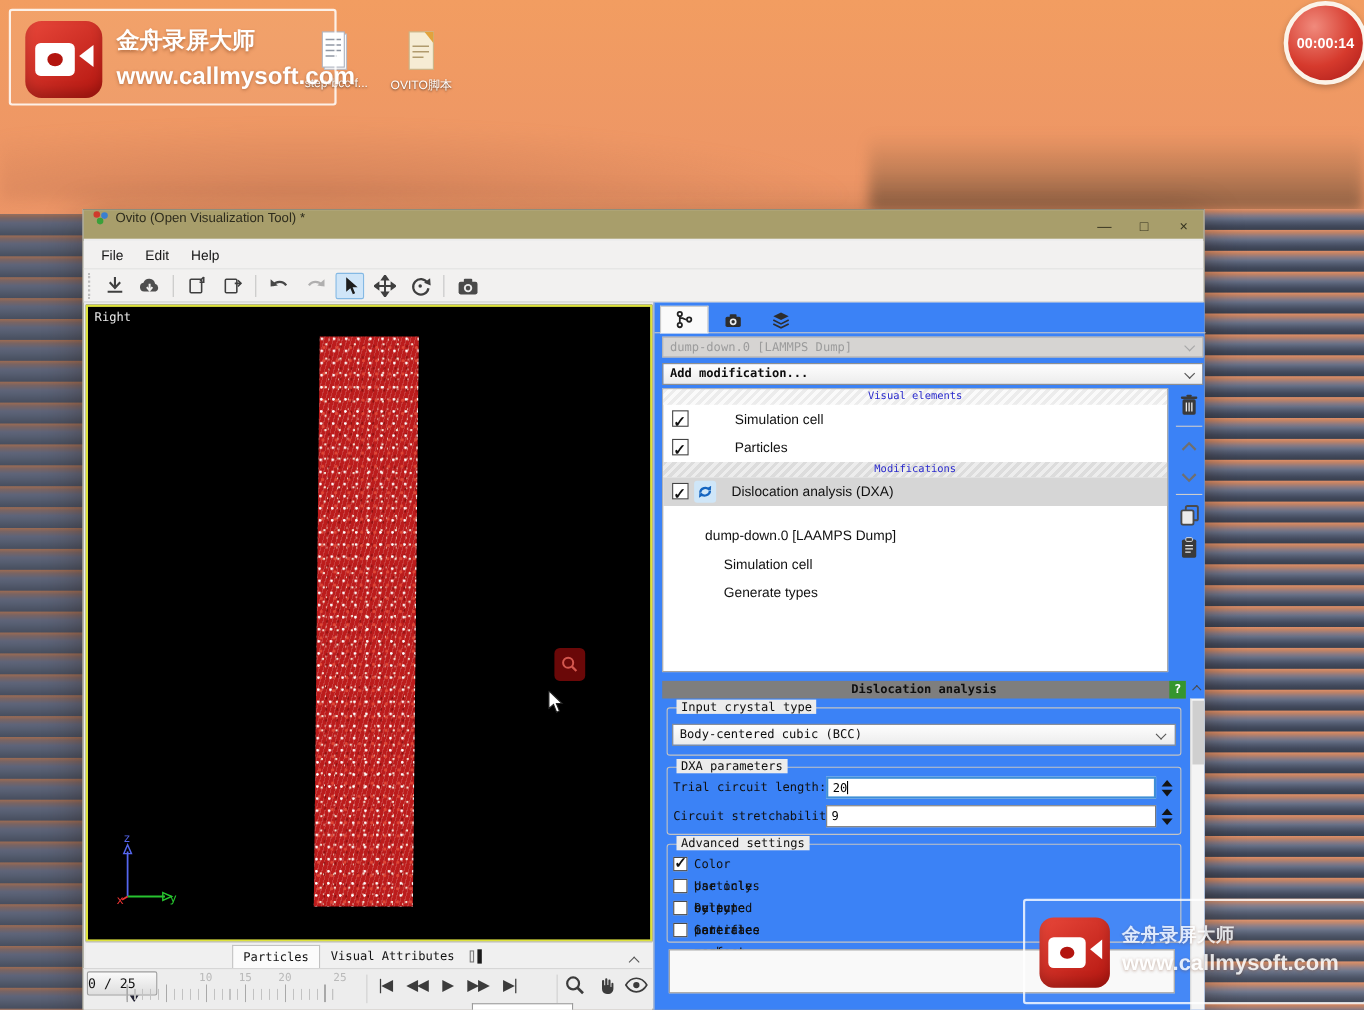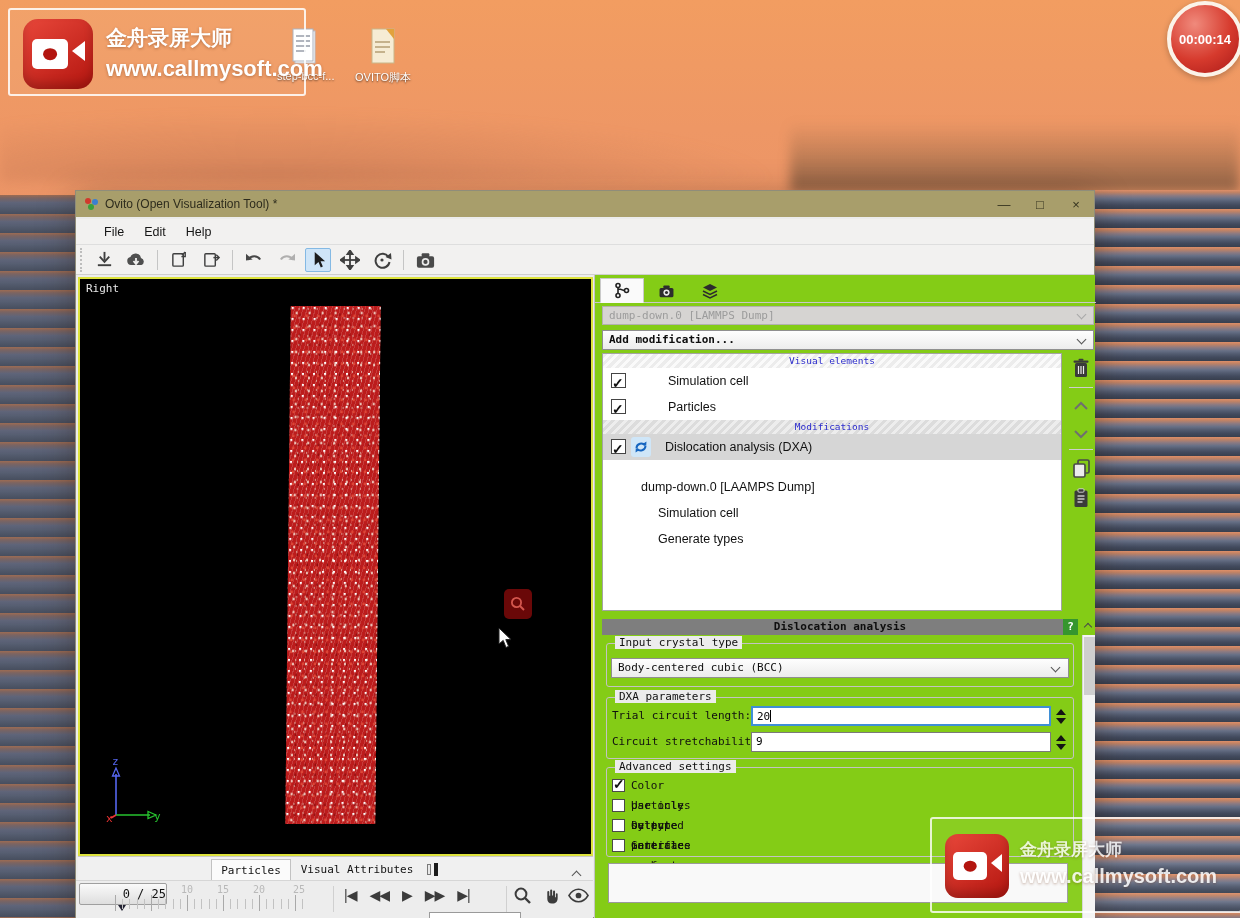--- a/index.html
+++ b/index.html
@@ -25,24 +25,24 @@
   .dlabel{color:#fff;font-size:11px;text-align:center;text-shadow:0 1px 2px rgba(0,0,0,.65);white-space:nowrap}
 
   
   .timer{position:absolute;left:1167px;top:1px;width:76px;height:76px;border-radius:50%;
     background:radial-gradient(circle at 35% 28%,#f08a7c,#d63a2d 55%,#b2201c 90%);
     border:4px solid #fbf3e9;box-shadow:0 2px 6px rgba(0,0,0,.25);
     display:flex;align-items:center;justify-content:center;color:#fff;font-weight:bold;font-size:13px}
 
   
   .window{position:absolute;left:75px;top:190px;width:1020px;height:728px;background:#ececec;border:1px solid #8f8d7a;box-shadow:0 10px 34px rgba(40,20,10,.4)}
-  .tbar{position:absolute;left:0;top:0;width:100%;height:26px;background:#a89e6b;display:flex;align-items:center}
+  .tbar{position:absolute;left:0;top:0;width:100%;height:26px;background:#a89e6b;display:flex;}
   .ttext{font-size:12px;color:#2e2c1d;margin-left:6px}
   .wbtn{width:36px;height:28px;display:flex;align-items:center;justify-content:center;color:#35331f;font-size:13px}
-  .menubar{position:absolute;left:0;top:28px;width:100%;height:26px;background:#f2f1f0;border-bottom:1px solid #dedede;display:flex;align-items:center;padding-left:18px}
+  .menubar{position:absolute;left:0;top:28px;width:100%;height:26px;background:#f2f1f0;border-bottom:1px solid #dedede;display:flex;align-items:center;padding-left:6px}
   .mitem{font-size:12.5px;color:#151515;padding:0 10px}
   .toolbar{position:absolute;left:0;top:54px;width:100%;height:30px;background:#f2f1f0;border-bottom:1px solid #cfcfcf;display:flex;align-items:center;padding-left:4px}
   .tbtn{width:26px;height:24px;display:flex;align-items:center;justify-content:center;margin:0 3px}
   .tbtn.sel{background:#cfe5f8;border:1px solid #84b9e4;border-radius:2px}
   .tsep{width:1px;height:20px;background:#c5c5c5;margin:0 5px}
   .handle{width:4px;height:24px;border-left:2px dotted #bdbdbd;margin-right:4px}
 
   
   .vp{position:absolute;left:2px;top:86px;width:515px;height:579px;background:#000;border:2px solid #dde23c;overflow:hidden}
   .vplabel{position:absolute;left:6px;top:3px;color:#e9e9e9;font-size:11px}
@@ -56,29 +56,29 @@
       repeating-linear-gradient(105deg,rgba(255,255,255,.14) 0 1px,transparent 1px 4px);
     background-size:11px 11px,13px 13px,9px 9px,12px 12px,10px 10px,100% 100%;
     transform:skewX(-.6deg)}
   .maglay{position:absolute;left:424px;top:310px;width:28px;height:30px;background:rgba(118,9,9,.9);border-radius:5px;display:flex;align-items:center;justify-content:center}
 
   
   .insp{position:absolute;left:2px;top:665px;width:515px;height:24px;background:#f0f0f0;border-top:1px solid #c9c9c9}
   .itab{position:absolute;top:2px;height:22px;line-height:22px;font-size:11px;color:#111;text-align:center}
   .itab.active{background:#fbfbfb;border:1px solid #c2c2c2;border-bottom:none}
   .tl{position:absolute;left:0;top:689px;width:517px;height:39px;background:#ededed;border-top:1px solid #d6d6d6}
-  .framebtn{position:absolute;left:3px;top:2px;width:88px;height:22px;background:linear-gradient(#fafafa,#dedede);border:1px solid #9f9f9f;border-radius:2px;font-size:12px;text-align:right;line-height:20px;color:#111}
+  .framebtn{position:absolute;left:3px;top:2px;width:64px;height:22px;background:linear-gradient(#fafafa,#dedede);border:1px solid #9f9f9f;border-radius:2px;font-size:12px;text-align:left;line-height:20px;color:#111}
   .rlabel{position:absolute;top:3px;width:20px;text-align:center;font-size:10px;color:#b9b9b9}
   .ticksS{position:absolute;left:39px;top:18px;width:188px;height:10px;background:repeating-linear-gradient(90deg,#c2c2c2 0 1px,transparent 1px 7.2px)}
   .ticksL{position:absolute;left:39px;top:14px;width:188px;height:16px;background:repeating-linear-gradient(90deg,#a9a9a9 0 1px,transparent 1px 36px)}
   .pbk{font-size:14px;color:#3c3c3c;letter-spacing:-1px}
   .vsep{position:absolute;top:5px;width:1px;height:26px;background:#d0d0d0}
 
   
-  .panel{position:absolute;left:518px;top:84px;width:501px;height:644px;background:#84cc16;border-left:1px solid #c4c4c4}
+  .panel{position:absolute;left:518px;top:84px;width:501px;height:644px;background:#3b82f6;border-left:1px solid #c4c4c4}
   .ptab{position:absolute;top:3px;width:44px;height:25px;display:flex;align-items:center;justify-content:center}
   .ptab.active{background:#fafafa;border:1px solid #c9c9c9;border-bottom:1px solid #fafafa;z-index:2}
   .combo{position:absolute;height:19px;font-size:11px;line-height:17px;padding-left:6px;border:1px solid #8f8f8f;background:linear-gradient(#fefefe,#ececec);color:#0d0d0d}
   .chev{position:absolute;width:7px;height:7px;border-right:1.6px solid #555;border-bottom:1.6px solid #555;transform:rotate(45deg)}
   .plist{position:absolute;left:7px;top:78px;width:460px;height:258px;background:#fff;border:1px solid #a3a3a3}
   .lhead{position:absolute;left:0;width:458px;height:14px;background:repeating-linear-gradient(135deg,#ececec 0 3px,#fafafa 3px 6px);font-size:9.5px;color:#2a2acc;text-align:center;line-height:14px}
   .lrow{position:absolute;left:0;width:458px;height:26px;font-size:12.5px;color:#111;line-height:26px}
   .cb15{position:absolute;width:15px;height:15px;border:1px solid #444;background:#fff}
   .cb13{position:absolute;width:13px;height:13px;border:1px solid #4a4a4a;background:#fff}
   .cb15.on::after,.cb13.on::after{content:"✓";position:absolute;left:0px;top:-4px;font-size:14px;font-weight:bold;color:#111}
@@ -289,21 +289,21 @@
       <span class="chev" style="position:static;display:inline-block;transform:rotate(-135deg);border-color:#555"></span>
     </div>
   </div>
 
   <div class="tl">
     <div class="framebtn mono">0 / 25</div>
     <div class="abs" style="left:42px;top:24px;width:0;height:0;border-left:4px solid transparent;border-right:4px solid transparent;border-top:6px solid #223"></div>
     <span class="rlabel mono" style="left:101px">10</span>
     <span class="rlabel mono" style="left:137px">15</span>
     <span class="rlabel mono" style="left:173px">20</span>
-    <span class="rlabel mono" style="left:213px">25</span>
+    <span class="rlabel mono" style="left:223px">25</span>
     <div class="ticksS"></div>
     <div class="ticksL"></div>
     <div class="vsep" style="left:257px"></div>
     <div class="abs" style="left:268px;top:6px;display:flex;gap:13px;align-items:center">
       <span class="pbk">|◀</span>
       <span class="pbk">◀◀</span>
       <span class="pbk">▶</span>
       <span class="pbk">▶▶</span>
       <span class="pbk">▶|</span>
     </div>

